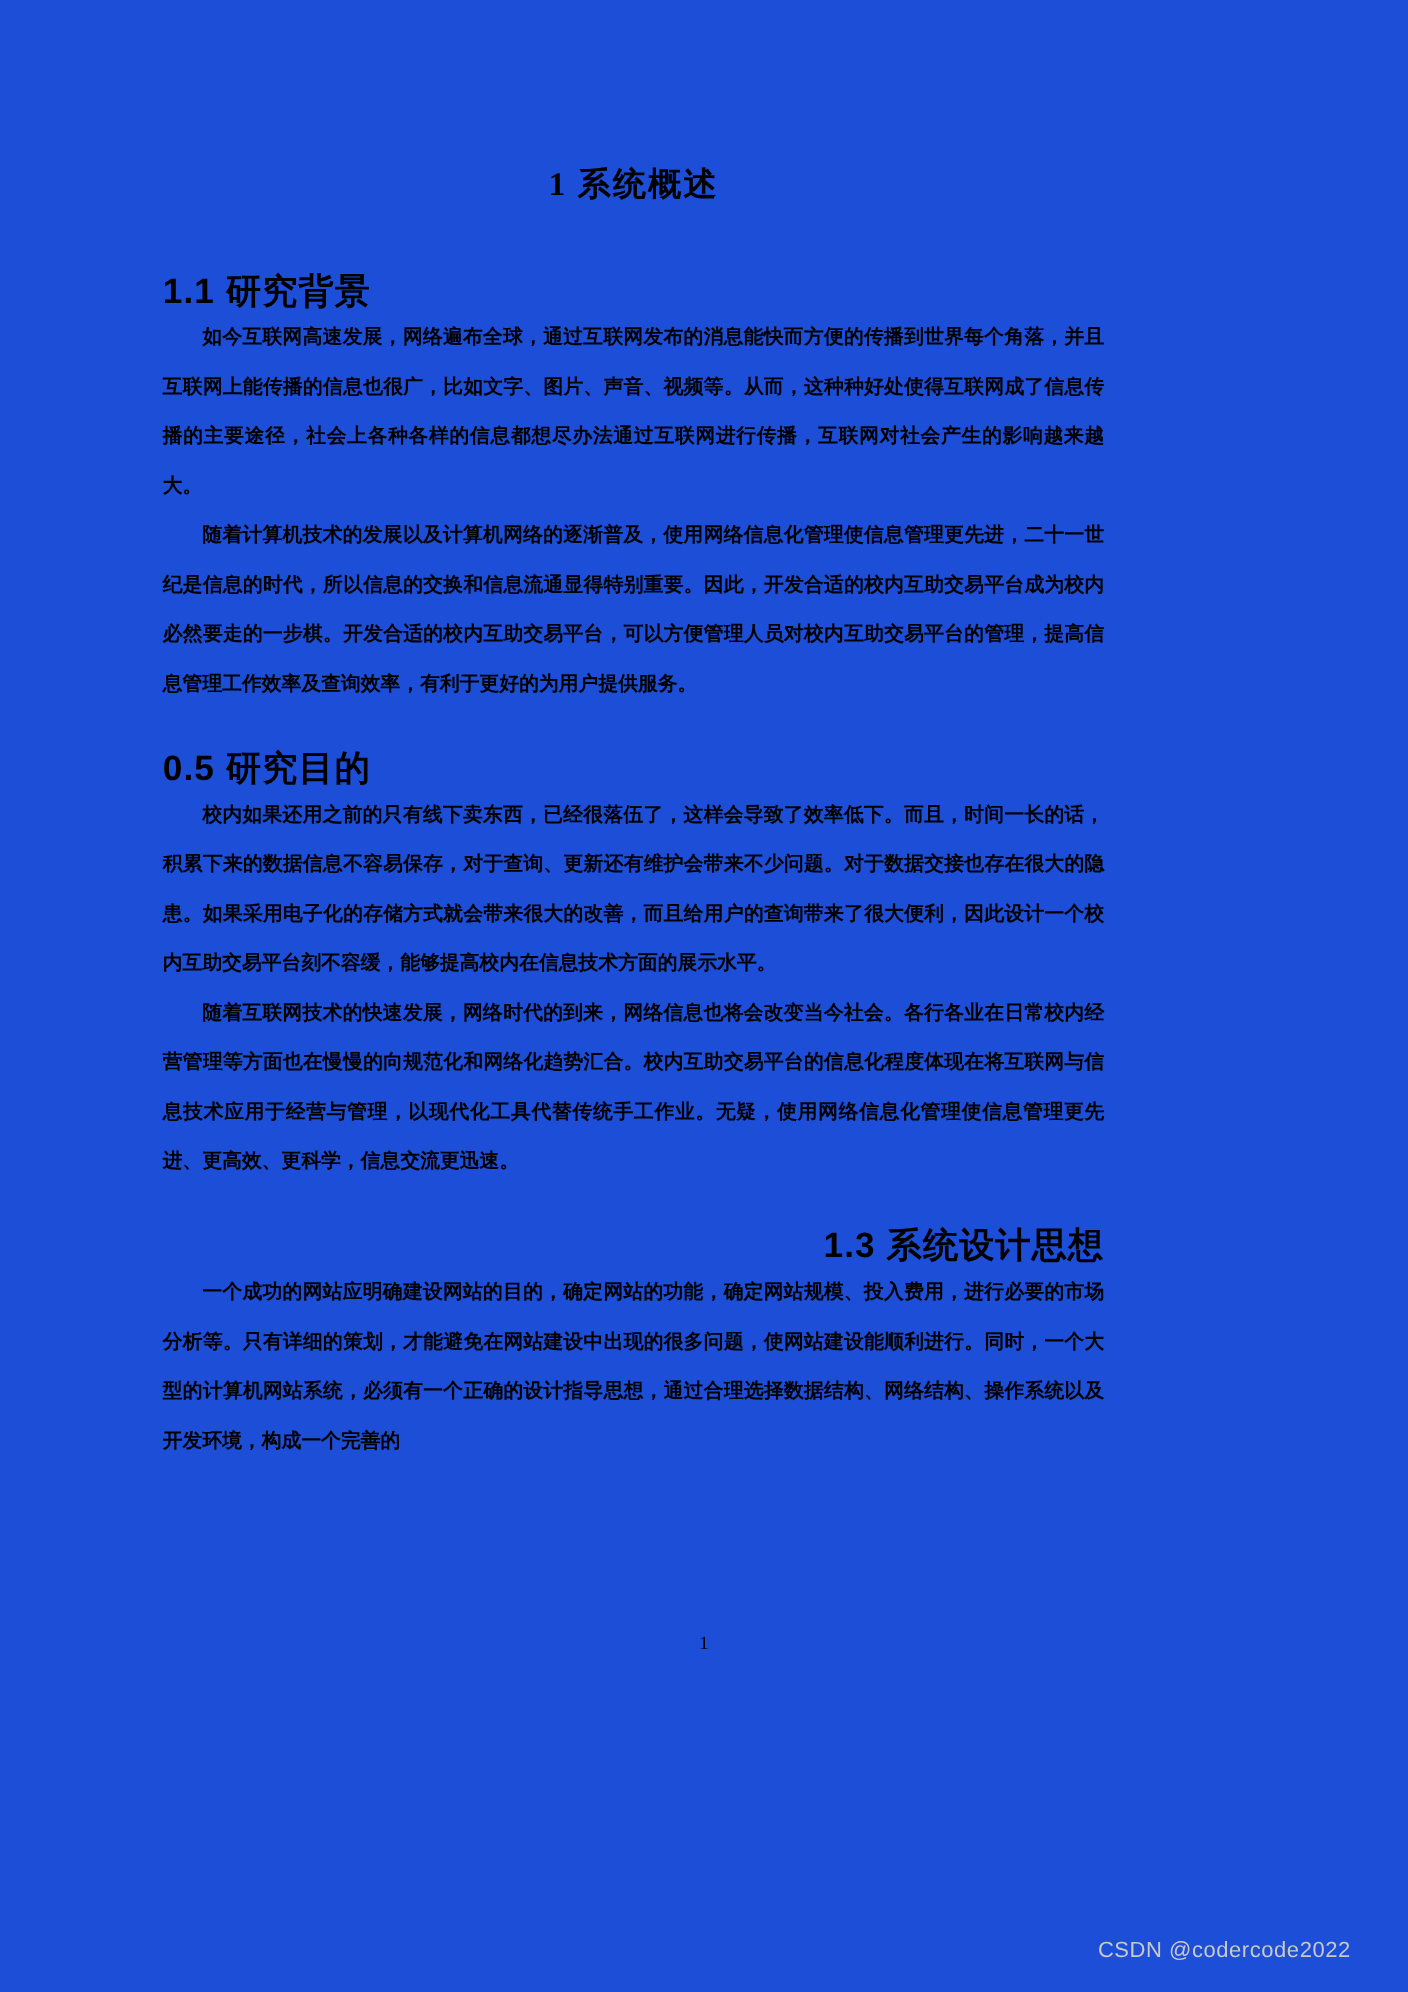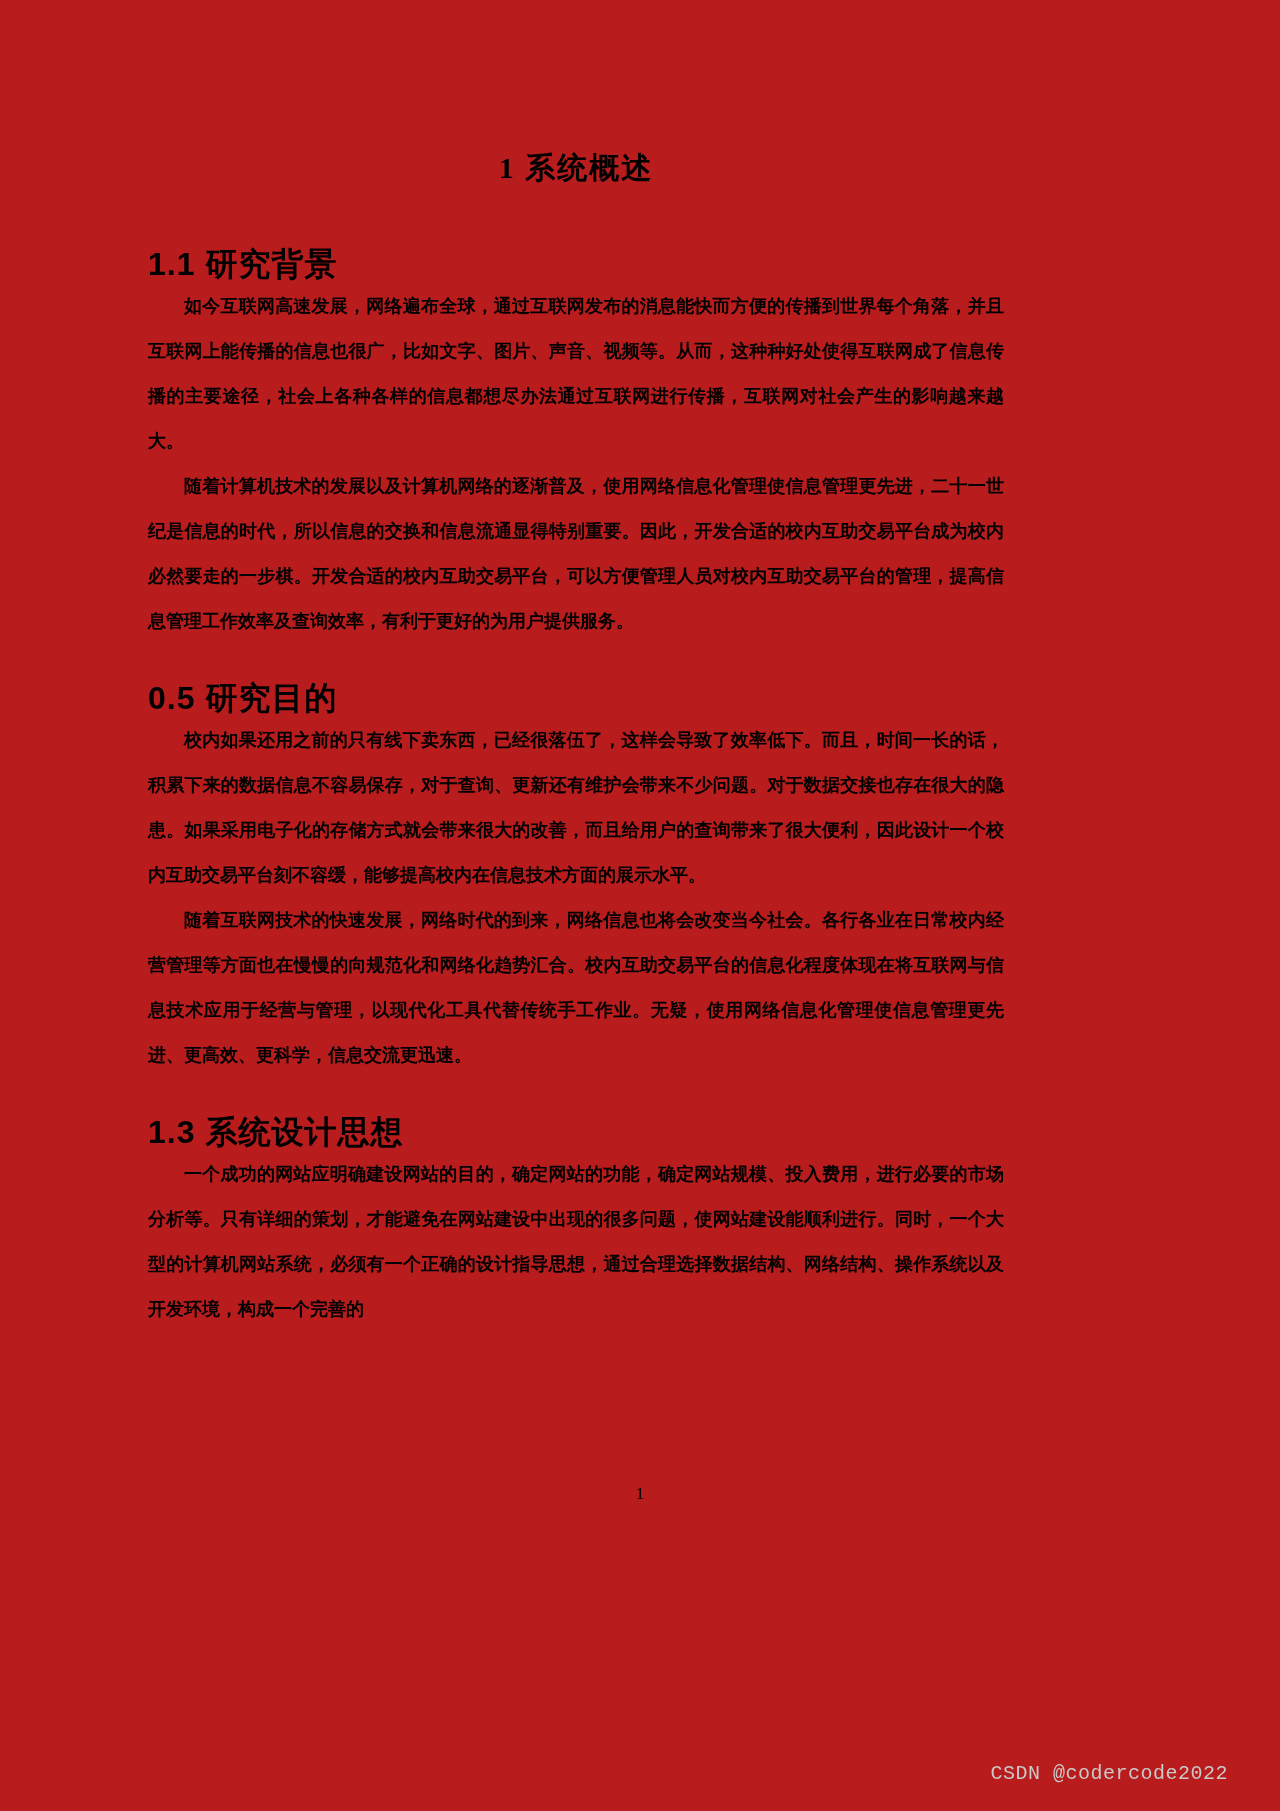--- a/index.html
+++ b/index.html
@@ -14,21 +14,21 @@
     font-family: "Liberation Serif", "DejaVu Serif", serif;
     color: #000000;
     overflow: hidden;
   }
 
   .page {
     position: absolute;
     top: 0; left: 0;
     width: 1280px;
     height: 1811px;
-    background: #b91c1c;
+    background: #1d4ed8;
   }
 
   
   .content {
     position: absolute;
     left: 148px;
     top: 0;
     width: 856px;
   }
 
@@ -47,21 +47,21 @@
     font-family: "Liberation Sans", "DejaVu Sans", sans-serif;
     font-size: 32px;
     font-weight: bold;
     letter-spacing: 1px;
     margin: 0;
     line-height: 1.25;
   }
 
   .h2-spacer-1 { margin-top: 58px; }
   .h2-spacer-2 { margin-top: 34px; }
-  .h2-spacer-3 { margin-top: 34px; }
+  .h2-spacer-3 { margin-top: 34px; text-align: right; }
 
   p.body {
     font-size: 18px;
     line-height: 45px;
     text-align: justify;
     text-justify: inter-ideograph;
     text-indent: 2em;
     margin: 0;
     letter-spacing: 0px;
     font-weight: bold;
@@ -78,21 +78,21 @@
     text-align: center;
     font-size: 17px;
     font-family: "Liberation Serif", "DejaVu Serif", serif;
     color: #000;
   }
 
   .watermark {
     position: absolute;
     right: 52px;
     bottom: 26px;
-    font-family: Liberation Mono, monospace;
+    font-family: Liberation Sans, sans-serif;
     font-size: 20px;
     color: #c9c9c9;
     letter-spacing: 0.5px;
     white-space: nowrap;
     user-select: none;
   }
 </style>
 </head>
 <body>
 

